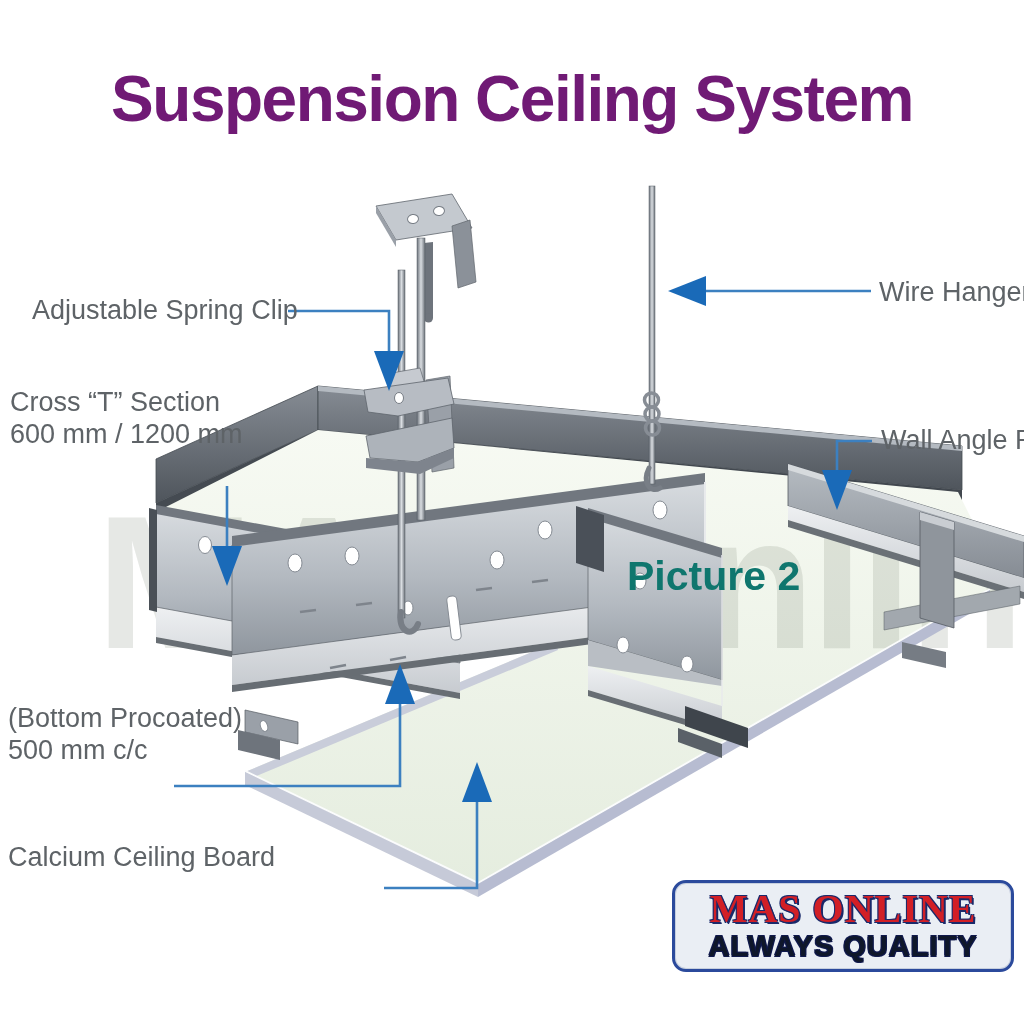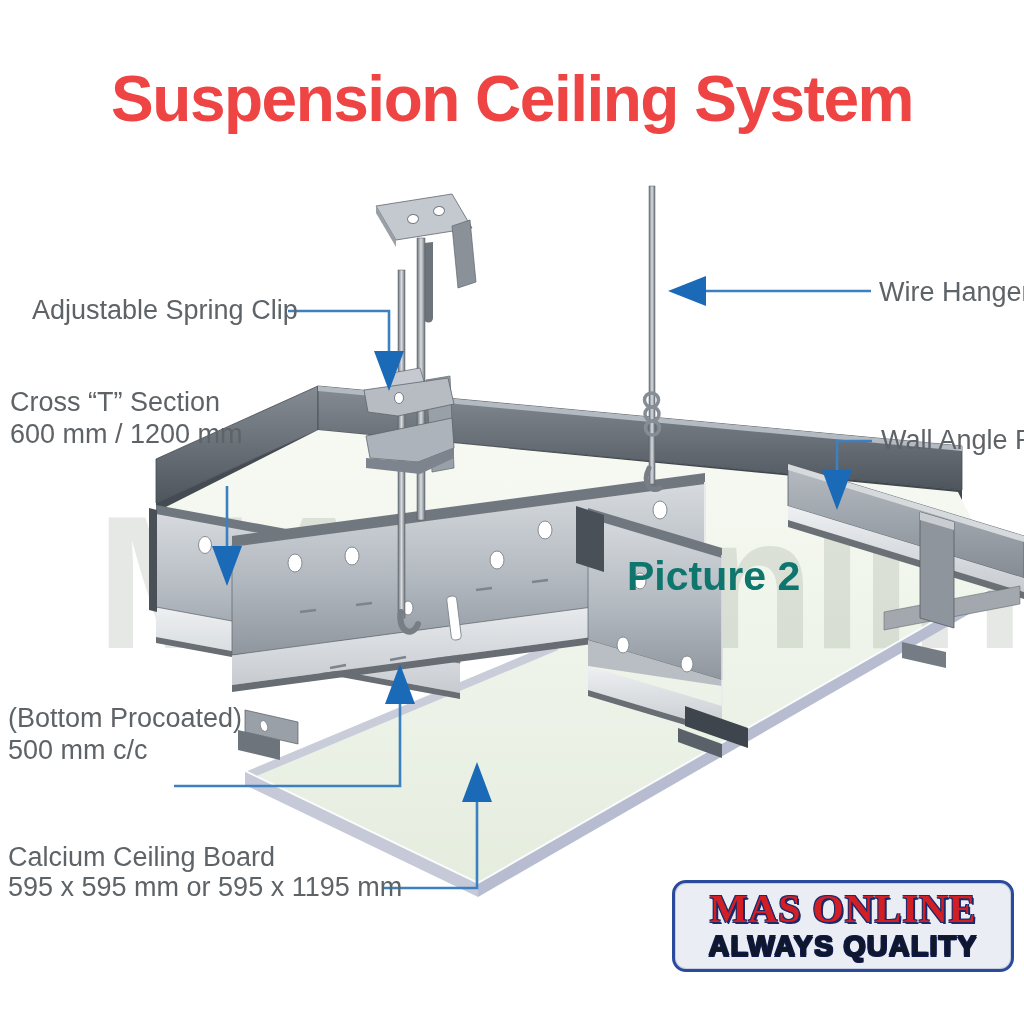--- a/index.html
+++ b/index.html
@@ -1,19 +1,19 @@
 <!DOCTYPE html>
 <html><head>
 <meta charset="utf-8">
 <style>
   html,body{margin:0;padding:0;background:#ffffff;}
   #stage{position:relative;width:1024px;height:1024px;overflow:hidden;background:#ffffff;
          font-family:"Liberation Sans", sans-serif;}
   .title{position:absolute;top:62px;left:0;width:1024px;text-align:center;
-         font-size:64px;font-weight:800;letter-spacing:-1.5px;color:#ef4444;white-space:nowrap;}
+         font-size:64px;font-weight:800;letter-spacing:-1.5px;color:#701a75;white-space:nowrap;}
   svg{position:absolute;left:0;top:0;}
   .lbl{position:absolute;color:#5e6367;font-size:27px;line-height:32px;font-weight:400;white-space:nowrap;}
   .lbl div{white-space:nowrap;}
   .lbl-spring{left:32px;top:294px;}
   .lbl-cross{left:10px;top:386px;}
   .lbl-main{left:8px;top:702px;}
   .lbl-board{left:8px;top:842px;line-height:30px;}
   .lbl-wire{left:879px;top:276px;}
   .lbl-wall{left:881px;top:424px;}
   .picture-label{position:absolute;left:627px;top:553px;font-size:41px;font-weight:800;color:#0f766e;white-space:nowrap;}
@@ -215,21 +215,20 @@
     <div>600 mm / 1200 mm</div>
   </div>
 
   <div class="lbl lbl-main">
     <div>(Bottom Procoated)</div>
     <div>500 mm c/c</div>
   </div>
 
   <div class="lbl lbl-board">
     <div>Calcium Ceiling Board</div>
-    <div>595 x 595 mm or 595 x 1195 mm</div>
   </div>
 
   <div class="lbl lbl-wire">Wire Hanger</div>
   <div class="lbl lbl-wall">Wall Angle P</div>
 
   <div class="picture-label">Picture 2</div>
 
   <div class="badge">
     <div class="badge-line1">MAS ONLINE</div>
     <div class="badge-line2">ALWAYS QUALITY</div>

